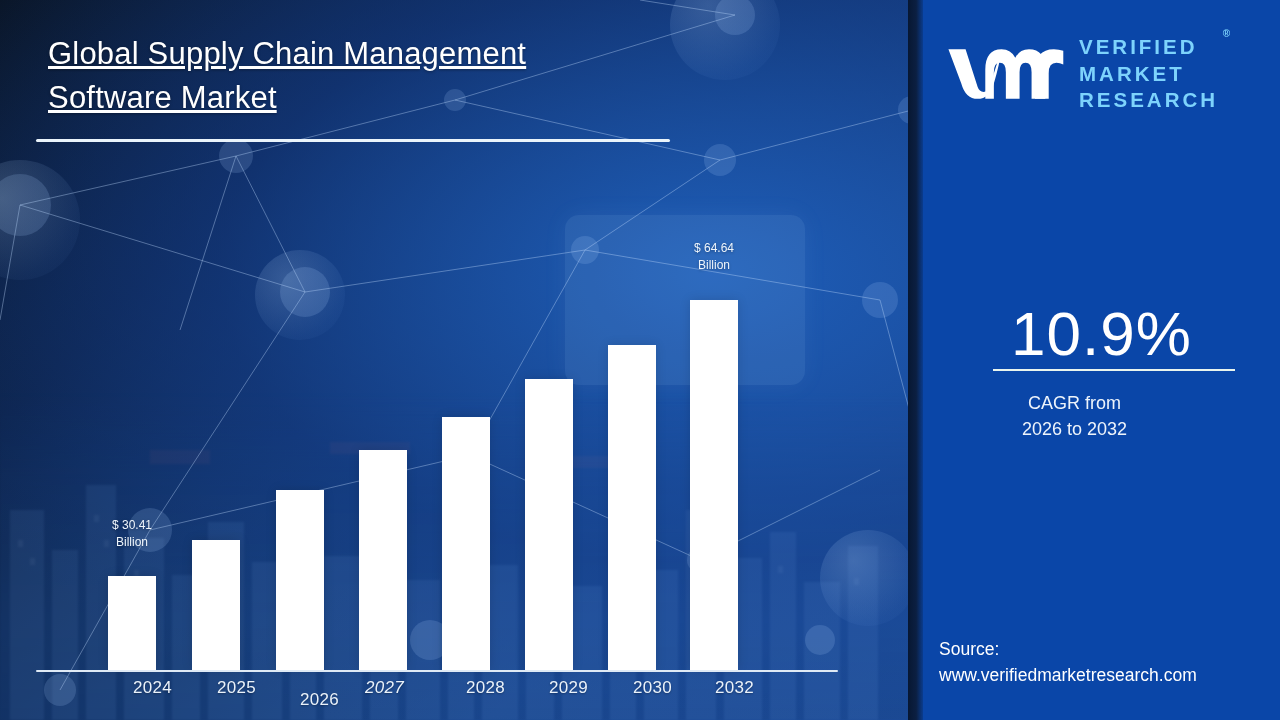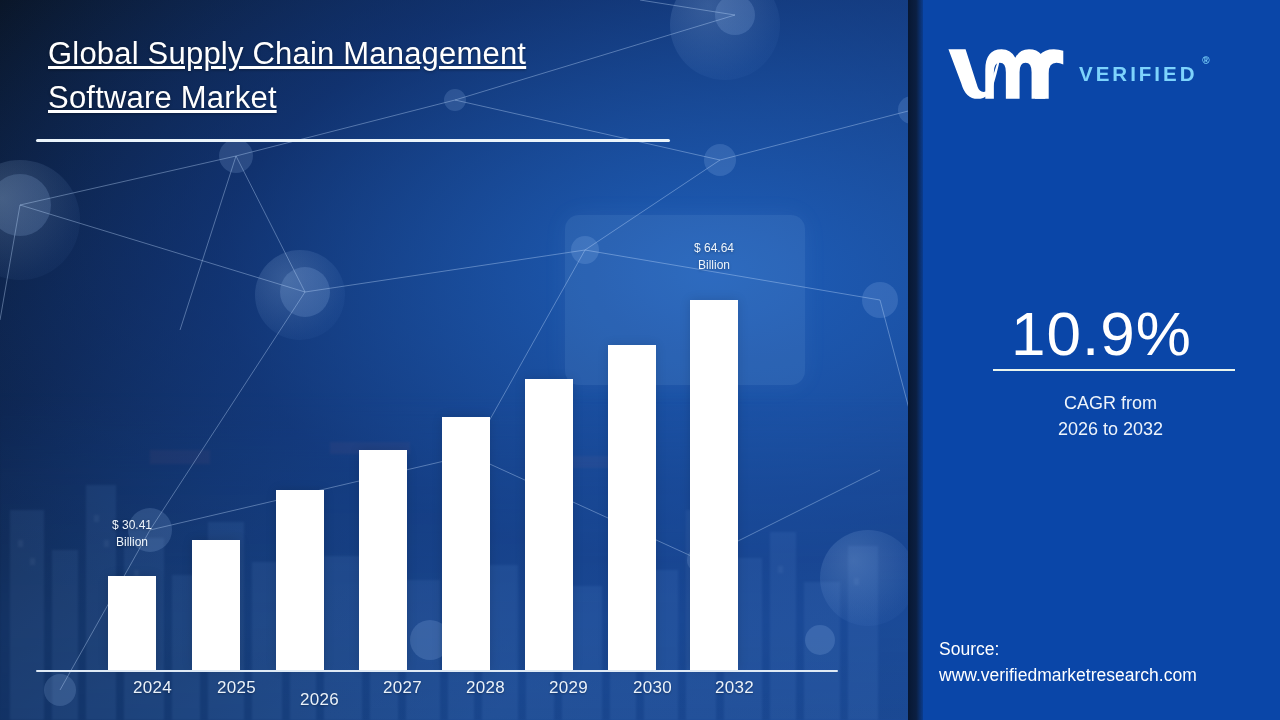--- a/index.html
+++ b/index.html
@@ -84,21 +84,21 @@
   .logo-text .reg{position:absolute;right:-12px;top:-7px;font-size:10px;letter-spacing:0;font-weight:700;}
   .cagr-value{
     position:absolute;left:923px;top:298px;width:357px;text-align:center;
     color:#ffffff;font-size:62px;font-weight:400;letter-spacing:1px;
   }
   .cagr-rule{
     position:absolute;left:993px;top:369px;width:242px;height:2px;background:#e9f5ee;
   }
   .cagr-caption{
     position:absolute;left:923px;top:390px;width:303px;text-align:center;
-    color:#eef4fb;font-size:18px;line-height:1.47;white-space:pre-line;margin-left:36px;
+    color:#eef4fb;font-size:18px;line-height:1.47;white-space:pre-line;
   }
   .source{
     position:absolute;left:939px;top:637px;width:330px;
     color:#ffffff;font-size:17.5px;line-height:1.47;white-space:pre-line;
   }
 </style>
 </head>
 <body>
 
 <div id="root">
@@ -222,40 +222,42 @@
       <div class="bar-label" style="left:72px;top:517px;">$ 30.41
 Billion</div>
       <div class="bar-label" style="left:654px;top:240px;">$ 64.64
 Billion</div>
 
       <div class="axis-line"></div>
 
       <div class="tick" style="left:92px;">2024</div>
       <div class="tick" style="left:176px;">2025</div>
       <div class="tick" style="left:259px;margin-top:12px;">2026</div>
-      <div class="tick" style="left:342px;">2027</div>
+      <div class="tick" style="left:324px;font-style:italic;">2027</div>
       <div class="tick" style="left:425px;">2028</div>
       <div class="tick" style="left:508px;">2029</div>
       <div class="tick" style="left:592px;">2030</div>
       <div class="tick" style="left:674px;">2032</div>
     </div>
   </div>
 
   <div class="divider-strip"></div>
 
   <div class="right-panel"></div>
 
   <div class="logo">
     <svg class="logo-mark" viewBox="0 0 140 70" aria-hidden="true">
       <path fill="#ffffff" d="M4 6 h20 l14 44 q2 6 7 6 q5 0 7 -6 L66 6 h0 q-2 16 -9 40 q-5 18 -19 18 q-14 0 -19 -18 Z"></path>
       <path fill="#ffffff" d="M47 64 V30 q0 -24 19 -24 q11 0 16 10 q5 -10 16 -10 q19 0 19 24 v34 h-16 V33 q0 -11 -7 -11 q-7 0 -7 11 v31 H71 V33 q0 -11 -7 -11 q-7 0 -7 11 v31 Z"></path>
       <path fill="#ffffff" d="M105 64 V32 q0 -26 22 -26 q6 0 11 2 v16 q-4 -2 -8 -2 q-9 0 -9 12 v30 Z"></path>
     </svg>
     <div class="logo-text">
       <div>VERIFIED</div>
+      <div>MARKET</div>
+      <div>RESEARCH</div>
       <span class="reg">®</span>
     </div>
   </div>
 
   <div class="cagr-value">10.9%</div>
   <div class="cagr-rule"></div>
   <div class="cagr-caption">CAGR from
 2026  to  2032</div>
 
   <div class="source">Source:

